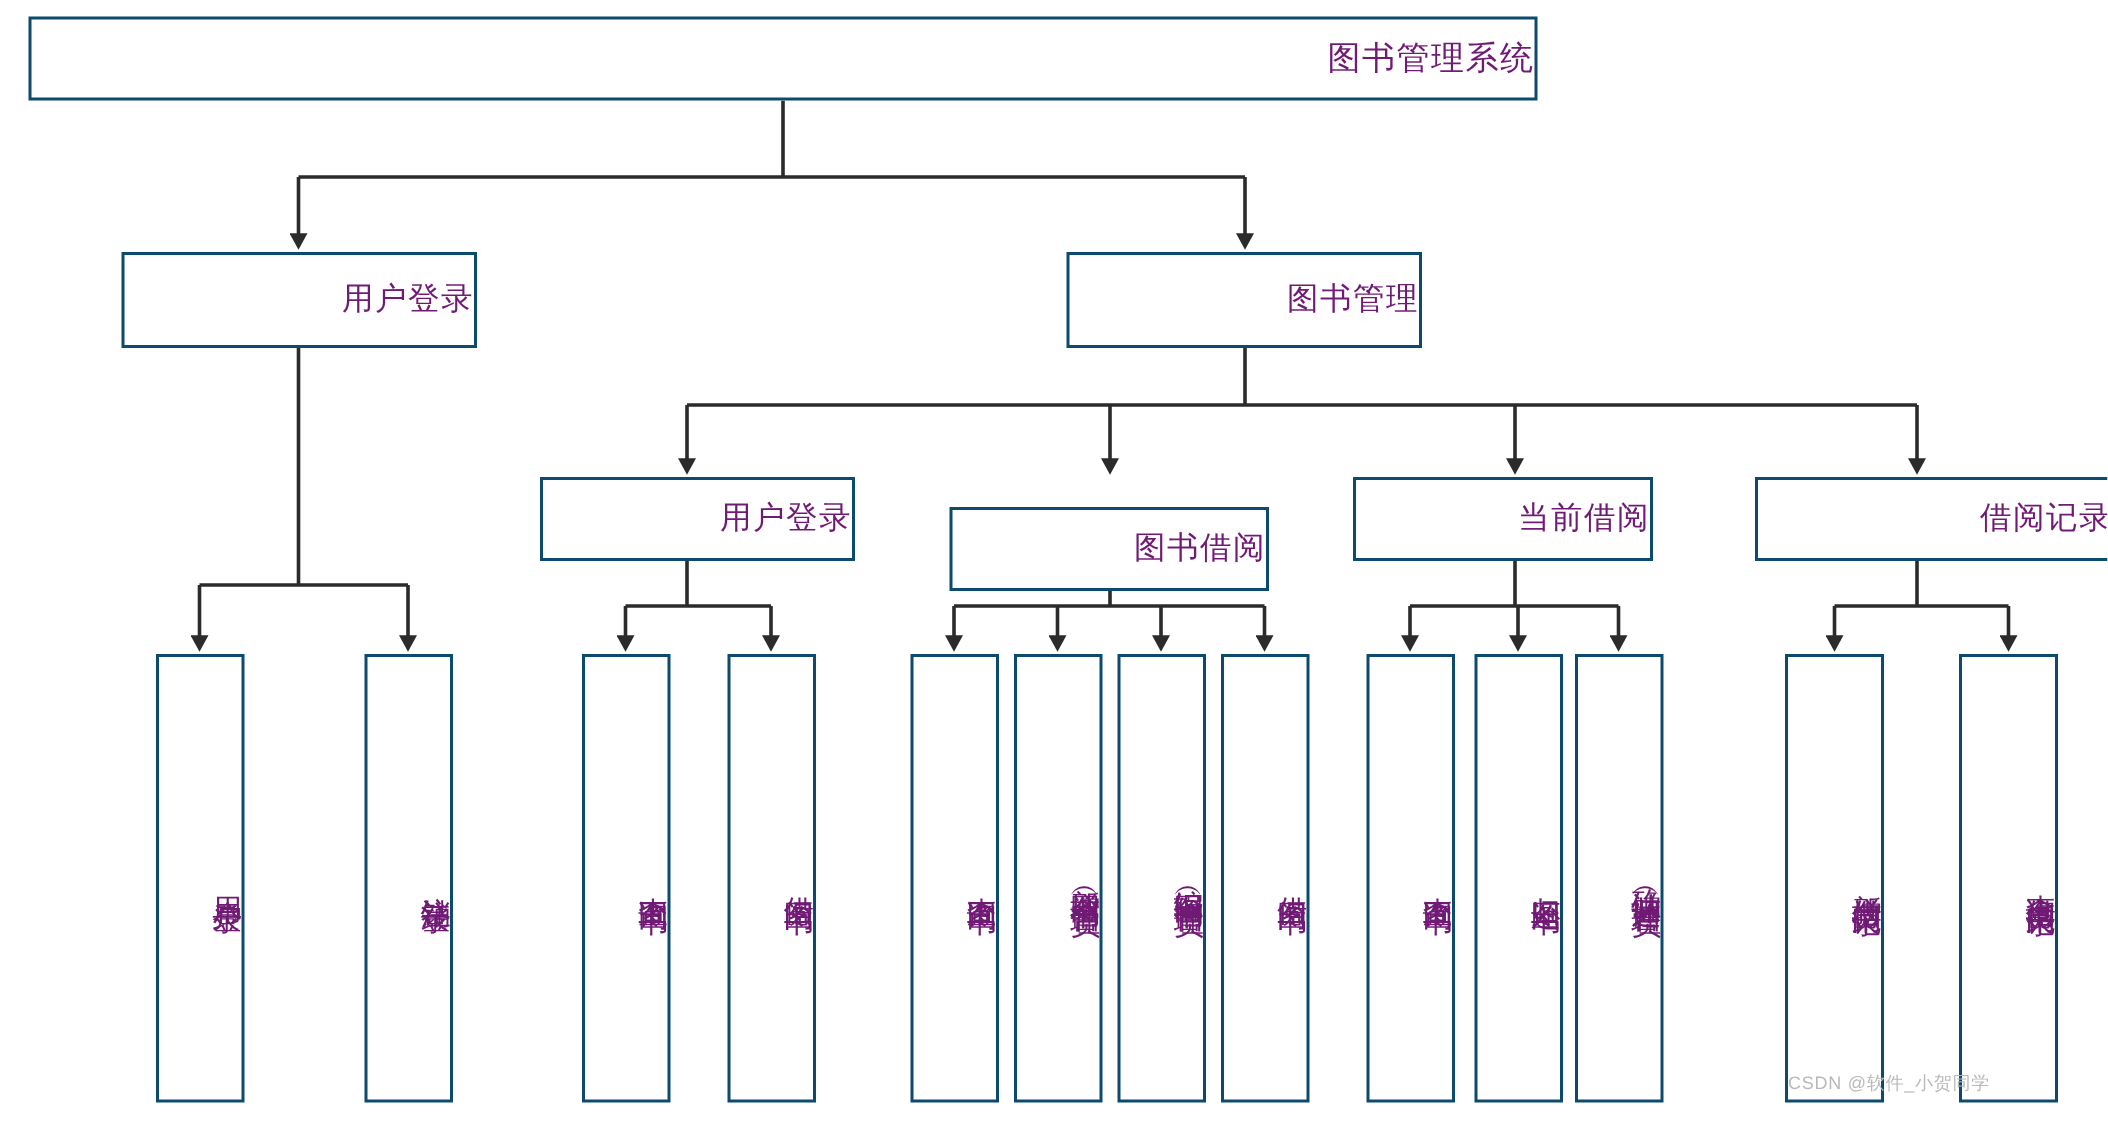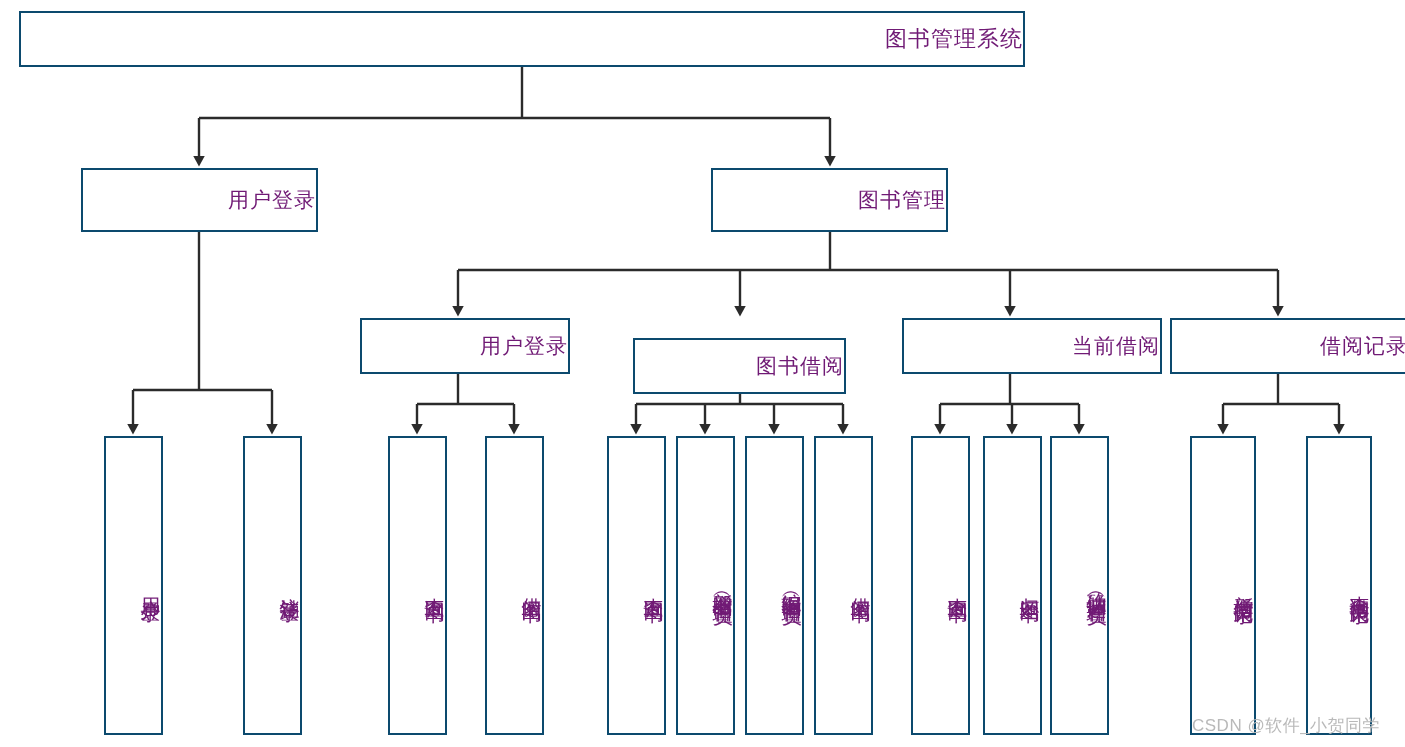--- a/index.html
+++ b/index.html
@@ -51,21 +51,21 @@
   }
   .vtext {
     writing-mode: vertical-rl;
     text-orientation: upright;
     white-space: nowrap;
     line-height: 1.05;
     display: block;
   }
   .watermark {
     position: absolute;
-    font-size: 17px;
+    font-size: 12px;
     color: #b9b9b9;
     white-space: nowrap;
     letter-spacing: 0.5px;
     user-select: none;
   }
 </style>
 </head>
 <body>
 
 <div id="canvas">
@@ -130,21 +130,21 @@
   <div class="node node-h" id="l2-1" style="left: 711px; top: 168px; width: 237px; height: 64px;">
     <span>图书管理</span>
   </div>
 
   <div class="node node-h" id="l3-0" style="left: 360px; top: 318px; width: 210px; height: 56px;">
     <span>用户登录</span>
   </div>
   <div class="node node-h" id="l3-1" style="left: 633px; top: 318px; width: 213px; height: 56px; margin-top: 20px;">
     <span>图书借阅</span>
   </div>
-  <div class="node node-h" id="l3-2" style="left: 902px; top: 318px; width: 260px; height: 56px;">
+  <div class="node node-h" id="l3-2" style="left: 902px; top: 318px; width: 200px; height: 56px;">
     <span>当前借阅</span>
   </div>
   <div class="node node-h" id="l3-3" style="left: 1170px; top: 318px; width: 240px; height: 56px;">
     <span>借阅记录</span>
   </div>
 
   <div class="node node-v" id="leaf-0" style="left: 104px; top: 436px; width: 59px; height: 299px;">
     <span class="vtext">用户登录</span>
   </div>
   <div class="node node-v" id="leaf-1" style="left: 243px; top: 436px; width: 59px; height: 299px;">

